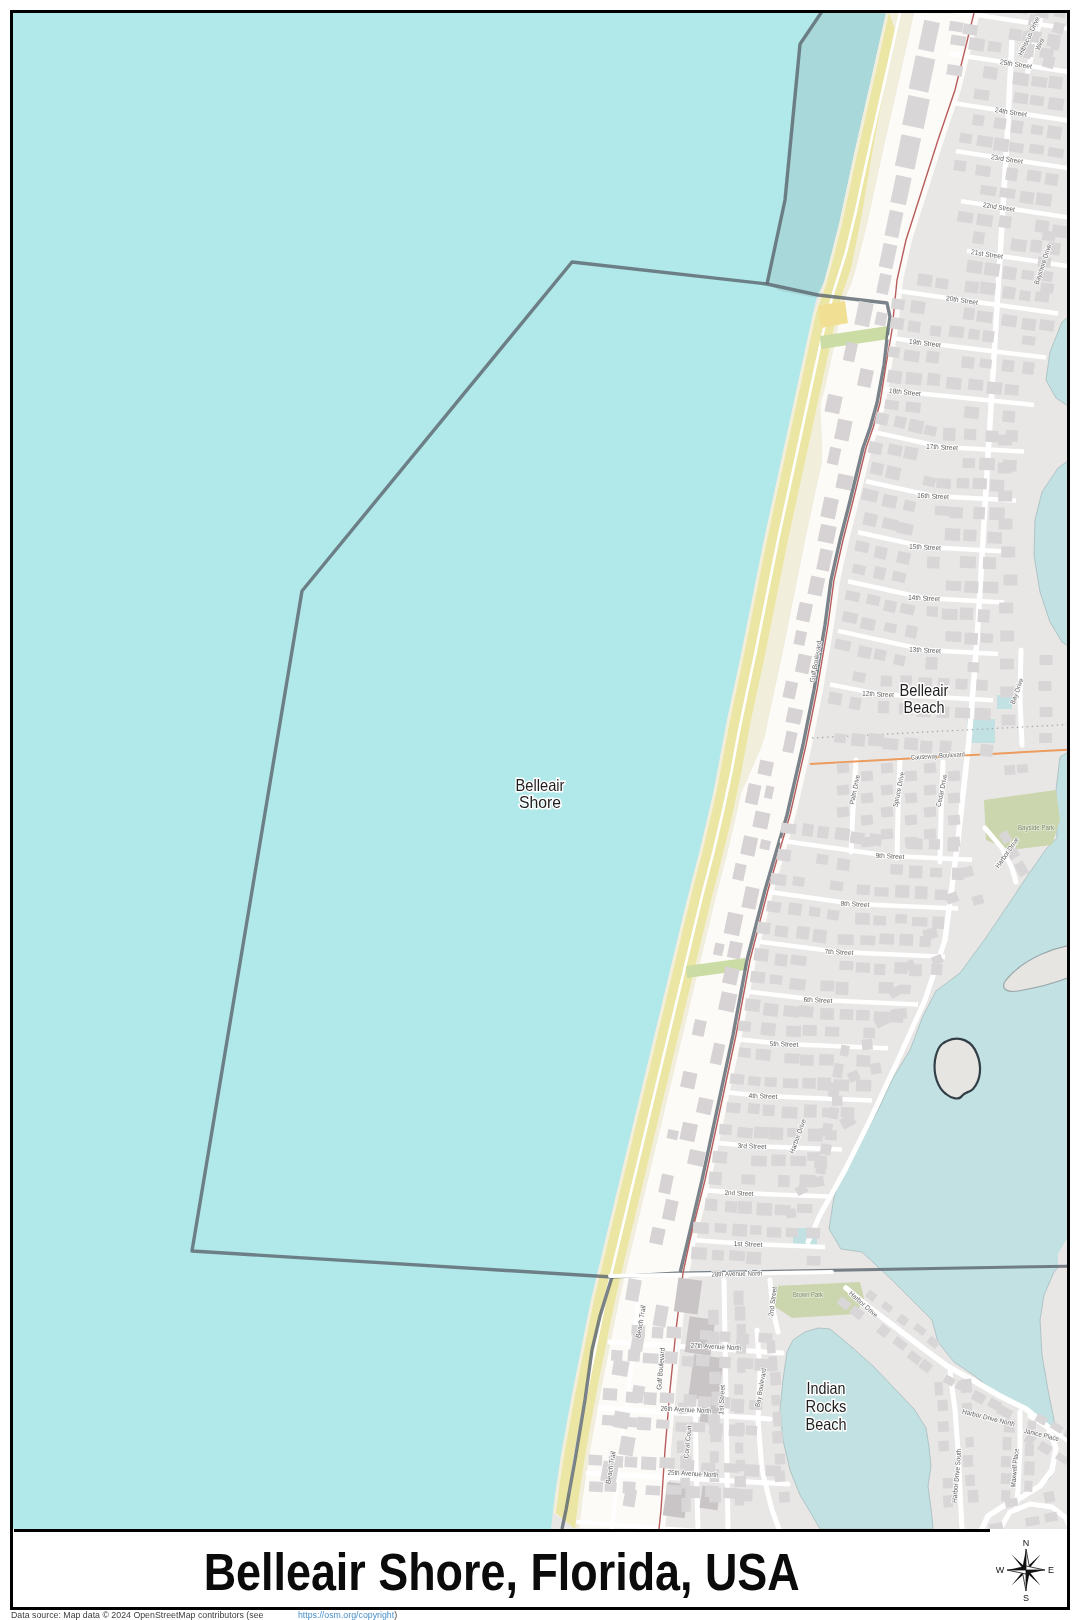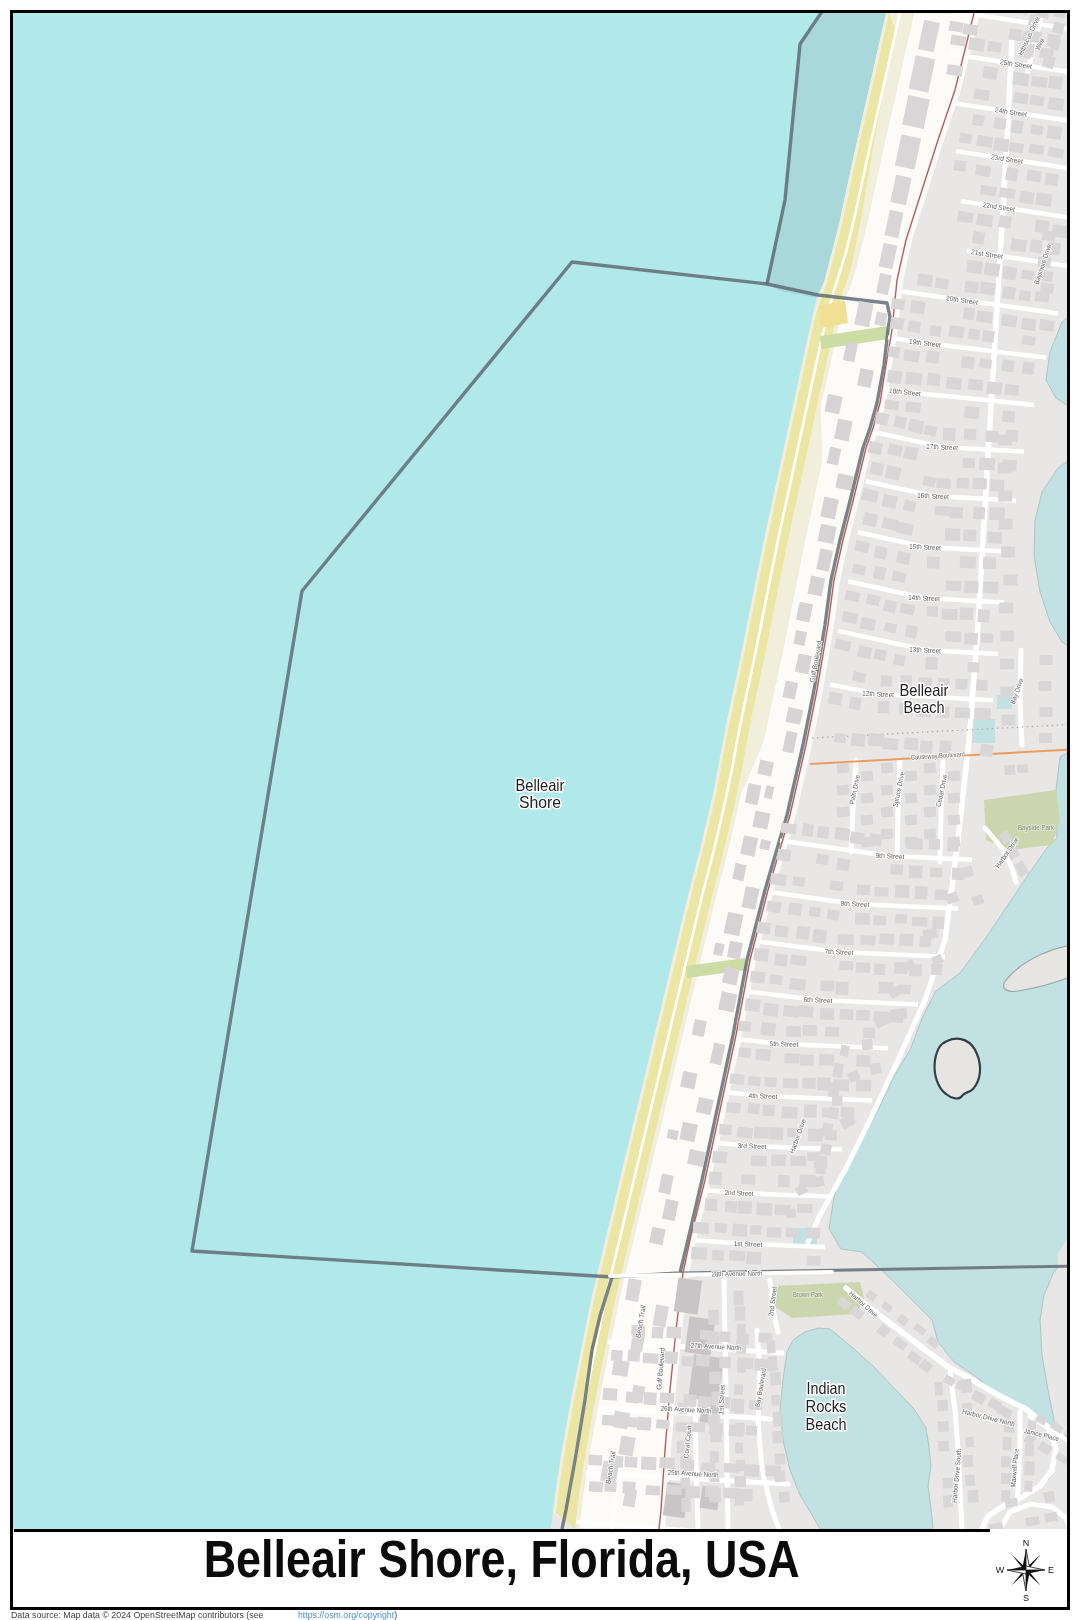--- a/index.html
+++ b/index.html
@@ -1,17 +1,17 @@
 <!DOCTYPE html>
 <html><head><meta charset="utf-8"><title>Belleair Shore, Florida, USA</title>
 <style>
 html,body{margin:0;padding:0;background:#ffffff;}
 .page{position:relative;width:1080px;height:1620px;font-family:"Liberation Sans",sans-serif;overflow:hidden;}
 .frame{position:absolute;left:10px;top:10px;width:1060px;height:1600px;border:3.5px solid #000;box-sizing:border-box;pointer-events:none;}
-.titlebar{position:absolute;left:13.5px;top:1528.5px;width:976px;height:75px;background:#fff;border-top:3.5px solid #000;box-sizing:border-box;display:flex;align-items:flex-start;justify-content:center;}
+.titlebar{position:absolute;left:13.5px;top:1528.5px;width:976px;height:75px;background:#fff;border-top:3.5px solid #000;box-sizing:border-box;display:flex;align-items:flex-end;justify-content:center;}
 .titlebar span{font-size:51px;font-weight:bold;color:#0b0b0b;letter-spacing:0px;transform:scaleX(0.88);position:relative;top:-2px;white-space:nowrap;}
 .attrib{position:absolute;left:11px;top:1609.5px;font-size:8.8px;color:#3d3d3d;}
 .attrib .lnk{color:#4a90c9;padding-left:32px;}
 text.st{font-size:7px;fill:#5f5f5f;text-anchor:middle;paint-order:stroke;stroke:#ffffff;stroke-width:1.6px;}
 text.pk{font-size:7px;fill:#7d8b66;text-anchor:middle;paint-order:stroke;stroke:#e4e8d8;stroke-width:1.6px;}
 text.city{font-size:16.5px;fill:#1f1f1f;text-anchor:middle;paint-order:stroke;stroke:#ffffff;stroke-width:3px;}
 </style></head><body>
 <div class="page">
 
 <svg width="1080" height="1620" viewBox="0 0 1080 1620" style="position:absolute;left:0;top:0;">

